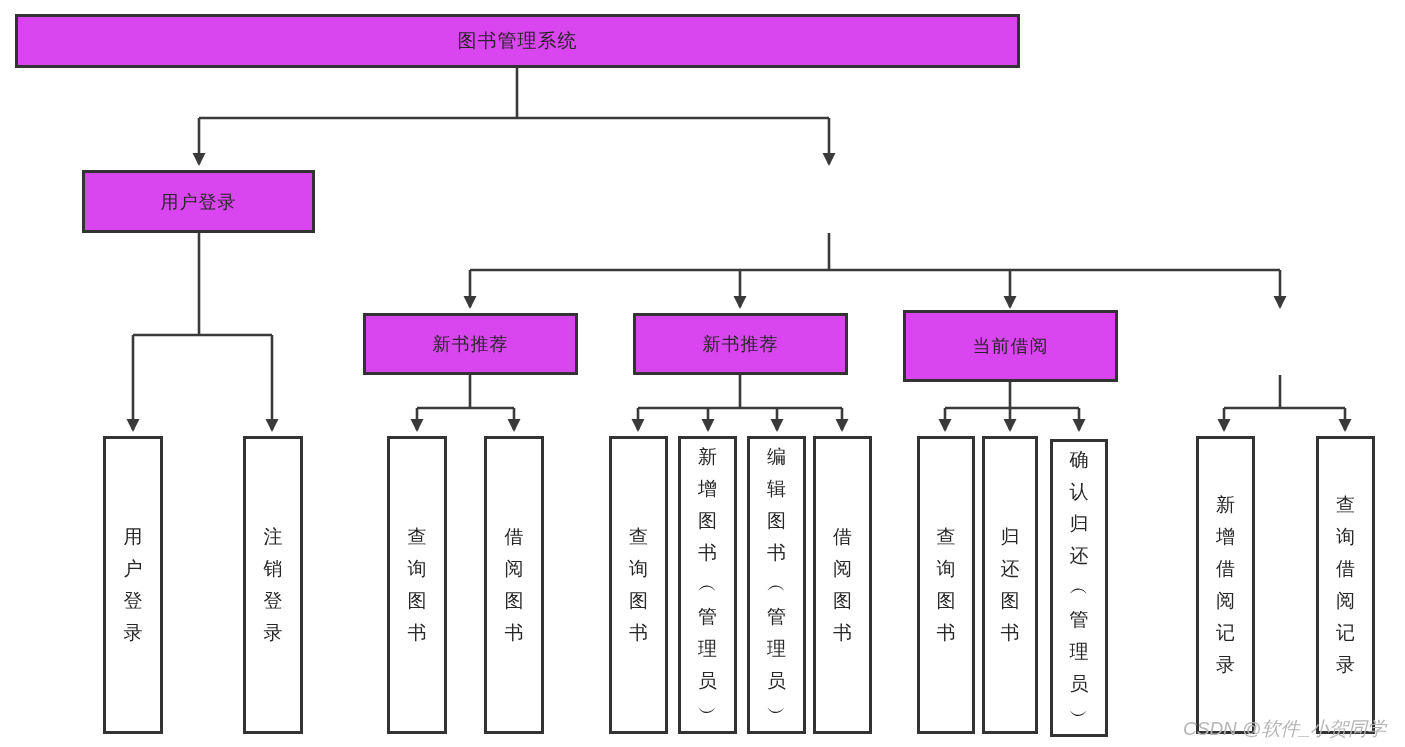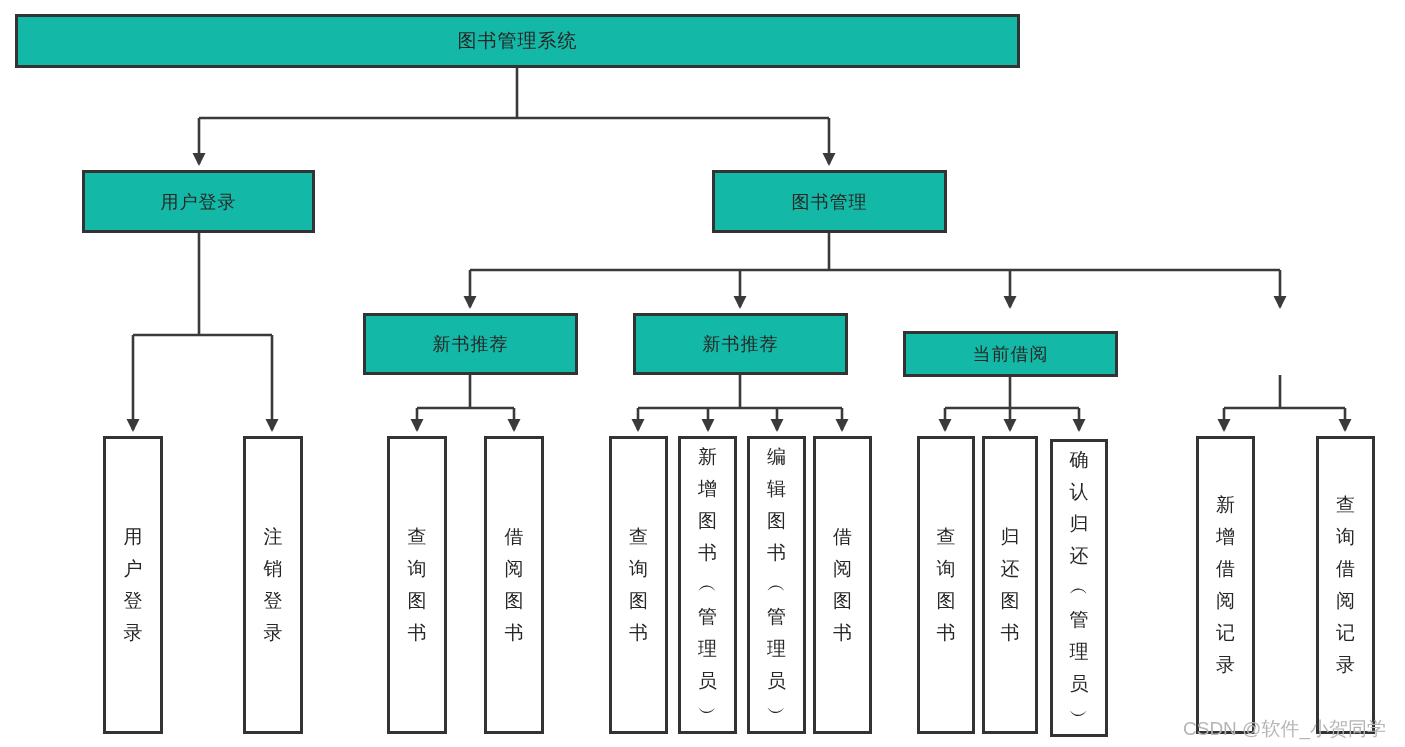--- a/index.html
+++ b/index.html
@@ -19,21 +19,21 @@
     color: var(--text);
   }
   .stage { position: absolute; left: 0; top: 0; width: 1405px; height: 747px; }
   svg.connectors { position: absolute; left: 0; top: 0; }
   .conn { stroke: var(--line); stroke-width: 2.6; fill: none; }
   .arrowhead { fill: var(--line); }
   .box {
     position: absolute;
     box-sizing: border-box;
     border: 3px solid var(--border);
-    background: #14b8a6;
+    background: #d946ef;
     display: flex;
     align-items: center;
     justify-content: center;
     font-size: 18px;
     letter-spacing: 1px;
     color: var(--text);
   }
   .box.root { font-size: 19px; }
   .vbox {
     position: absolute;
@@ -45,20 +45,21 @@
     justify-content: center;
   }
   .vlabel { display: flex; flex-direction: column; align-items: center; }
   .vlabel .vchar { height: 32px; line-height: 32px; font-size: 19px; text-align: center; }
   .watermark {
     position: absolute;
     left: 1183px; top: 716px;
     font-size: 19px;
     color: var(--wm);
     white-space: nowrap;
+    font-style: italic;
   }
 </style>
 </head>
 <body>
 
 <div class="stage">
 
   <svg class="connectors" width="1405" height="747" viewBox="0 0 1405 747">
     <defs>
       <marker id="arrow" viewBox="0 0 10 10" refX="8.5" refY="5" markerWidth="5.2" markerHeight="5.2" orient="auto-start-reverse" markerUnits="strokeWidth">
@@ -98,25 +99,24 @@
     <path class="conn" marker-end="url(#arrow)" d="M945,408 V430"></path>
     <path class="conn" marker-end="url(#arrow)" d="M1010,408 V430"></path>
     <path class="conn" marker-end="url(#arrow)" d="M1079,408 V430"></path>
     <path class="conn" marker-end="url(#arrow)" d="M1224,408 V430"></path>
     <path class="conn" marker-end="url(#arrow)" d="M1345,408 V430"></path>
   </svg>
 
   <div class="box root" style="left:15px; top:14px; width:1005px; height:54px;">图书管理系统</div>
 
   <div class="box" style="left:82px; top:170px; width:233px; height:63px;">用户登录</div>
-  <div class="box" style="left:712px; top:170px; width:235px; height:63px;">图书管理</div>
 
   <div class="box" style="left:363px; top:313px; width:215px; height:62px;">新书推荐</div>
   <div class="box" style="left:633px; top:313px; width:215px; height:62px;">新书推荐</div>
-  <div class="box" style="left:903px; top:331px; width:215px; height:46px;">当前借阅</div>
+  <div class="box" style="left:903px; top:310px; width:215px; height:72px;">当前借阅</div>
 
   <div class="vbox" style="left:103px; top:436px; width:60px; height:298px;">
     <div class="vlabel">
         <div class="vchar">用</div>
         <div class="vchar">户</div>
         <div class="vchar">登</div>
         <div class="vchar">录</div>
       </div>
   </div>
   <div class="vbox" style="left:243px; top:436px; width:60px; height:298px;">

